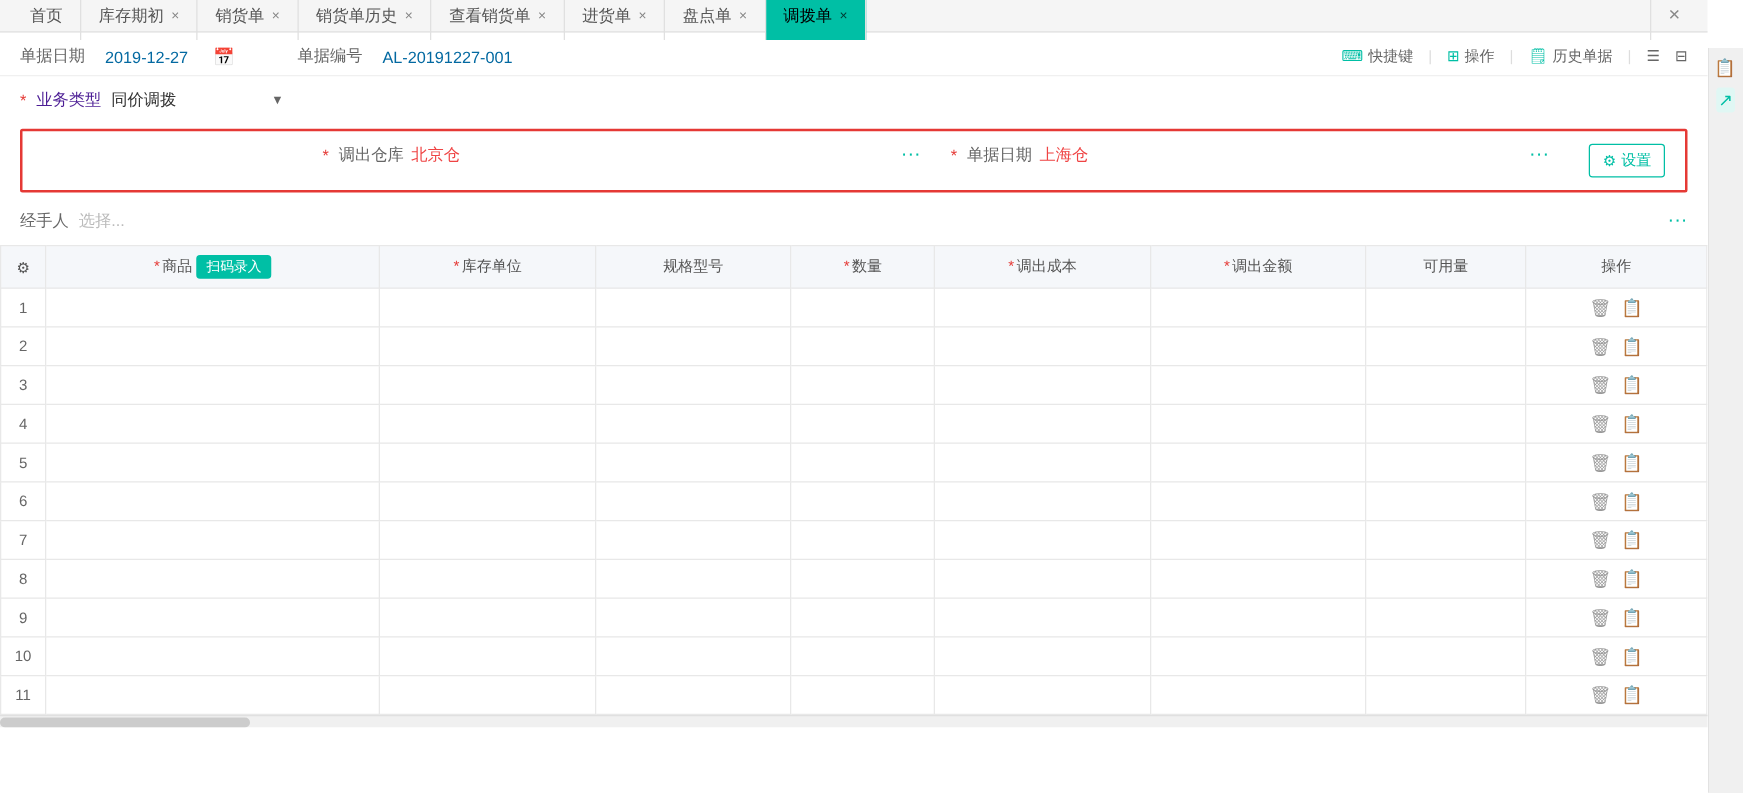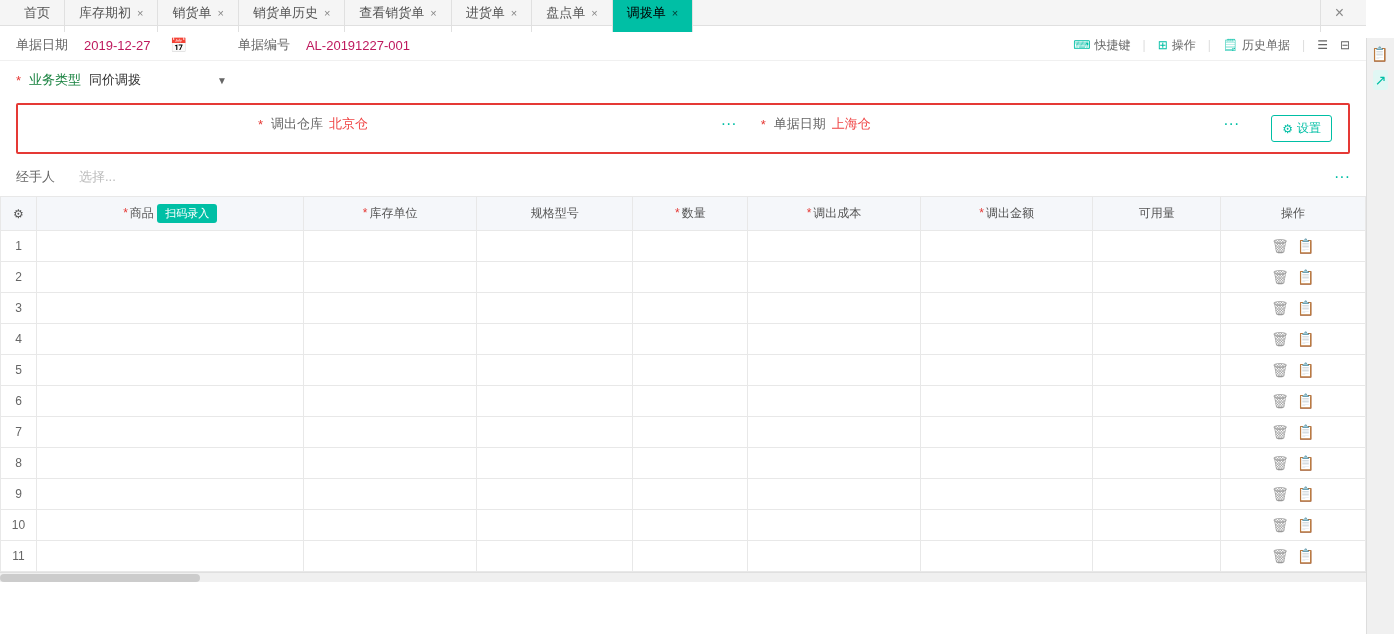--- a/index.html
+++ b/index.html
@@ -22,21 +22,21 @@
     .tab-global-close { width: 38px; height: 38px; display: flex; align-items: center; justify-content: center; cursor: pointer; font-size: 16px; color: #888; border-left: 1px solid #e0e0e0; }
 
     
     .form-header {
       display: flex; align-items: center; padding: 10px 16px 6px 16px;
       border-bottom: 1px solid #f0f0f0; gap: 24px; flex-wrap: wrap;
     }
     .form-header-left { display: flex; align-items: center; gap: 16px; }
     .form-header-right { margin-left: auto; display: flex; align-items: center; gap: 12px; font-size: 12px; color: #666; }
     .field-label { color: #666; }
-    .field-value { color: #be185d; font-weight: 500; }
+    .field-value { color: #0369a1; font-weight: 500; }
     .date-icon { color: #00bfa5; margin-left: 4px; cursor: pointer; font-size: 14px; }
     .header-action { display: flex; align-items: center; gap: 4px; cursor: pointer; color: #666; }
     .header-separator { color: #ddd; }
 
     
     .form-middle {
       display: flex; align-items: flex-start; padding: 10px 16px; gap: 24px;
       border: 2px solid #e53935; margin: 8px 16px; border-radius: 2px;
       position: relative;
     }
@@ -46,21 +46,21 @@
     .more-btn { color: #00bfa5; cursor: pointer; font-size: 16px; margin-left: auto; }
     .form-section-left { display: flex; align-items: center; flex: 1; }
     .form-section-right { display: flex; align-items: center; flex: 1; }
     .settings-btn {
       display: flex; align-items: center; gap: 4px; padding: 4px 10px;
       border: 1px solid #00bfa5; color: #00bfa5; border-radius: 3px; cursor: pointer;
       font-size: 12px; white-space: nowrap; margin-left: 8px;
     }
 
     
-    .agent-row { display: flex; align-items: flex-end; padding: 6px 16px 10px 16px; gap: 24px; }
+    .agent-row { display: flex; align-items: flex-end; padding: 6px 16px 10px 16px; gap: 8px; }
     .agent-placeholder { color: #bbb; }
     .agent-more { color: #00bfa5; cursor: pointer; font-size: 16px; margin-left: auto; }
 
     
     .table-wrapper { overflow: auto; }
     table { width: 100%; border-collapse: collapse; }
     thead tr { background: #f5f7fa; }
     th, td { border: 1px solid #e8e8e8; padding: 7px 8px; text-align: center; font-size: 12px; white-space: nowrap; }
     th { color: #555; font-weight: 500; }
     td { color: #333; background: #fff; }
@@ -165,21 +165,21 @@
         <span>☰</span>
       </div>
       <div class="header-action">
         <span>⊟</span>
       </div>
     </div>
   </div>
 
   <div style="display: flex; align-items: center; padding: 10px 16px 6px; gap: 8px;">
     <span style="color:#e53935;">*</span>
-    <span style="color:#15803d;">业务类型</span>
+    <span style="color:#4c1d95;">业务类型</span>
     <span style="min-width:120px; display:inline-block;">同价调拨</span>
     <span style="color:#666; font-size:10px; cursor:pointer;">▼</span>
   </div>
     <div class="form-middle">
 
     <div class="form-section-left" style="flex:0 0 auto; min-width:200px;">
     </div>
 
     <div class="form-section-left" style="flex:1; display:flex; align-items:center; gap:6px;">
       <span class="required-star">*</span>

